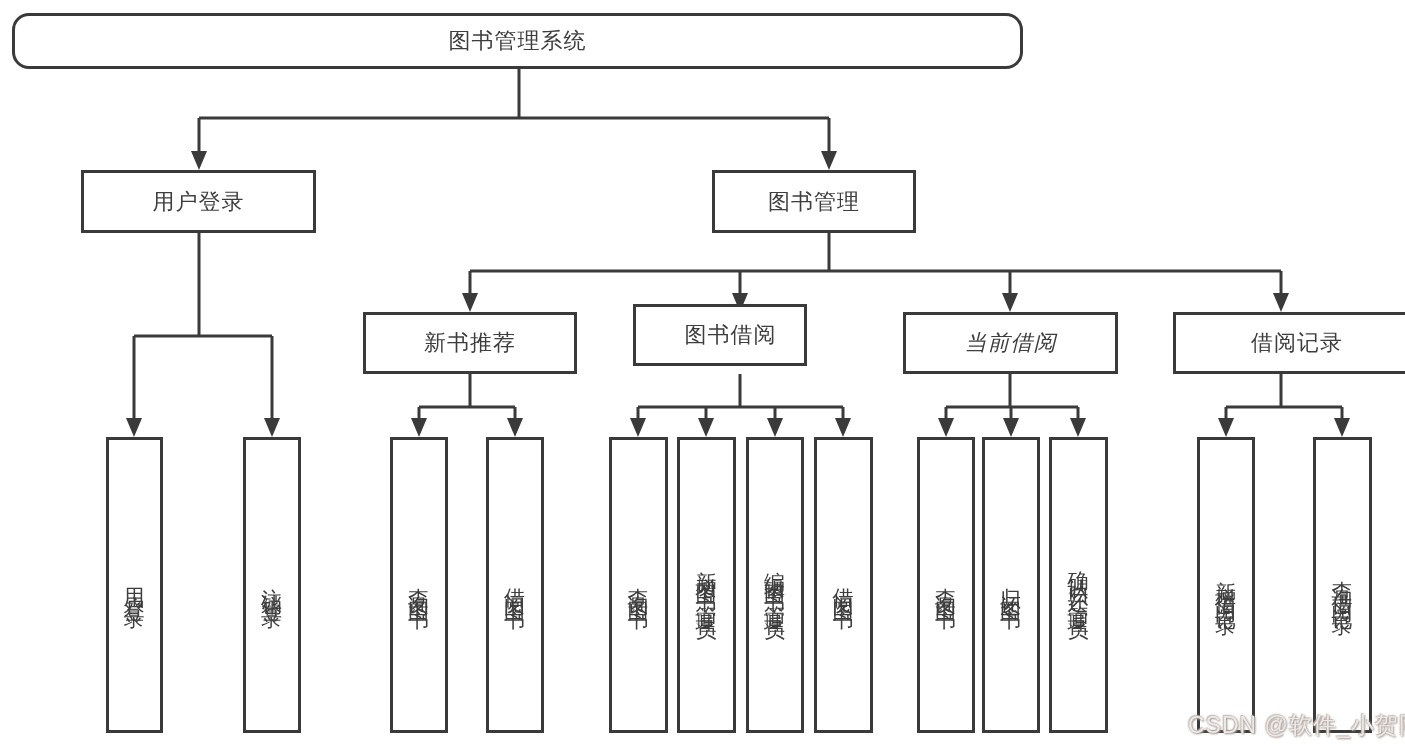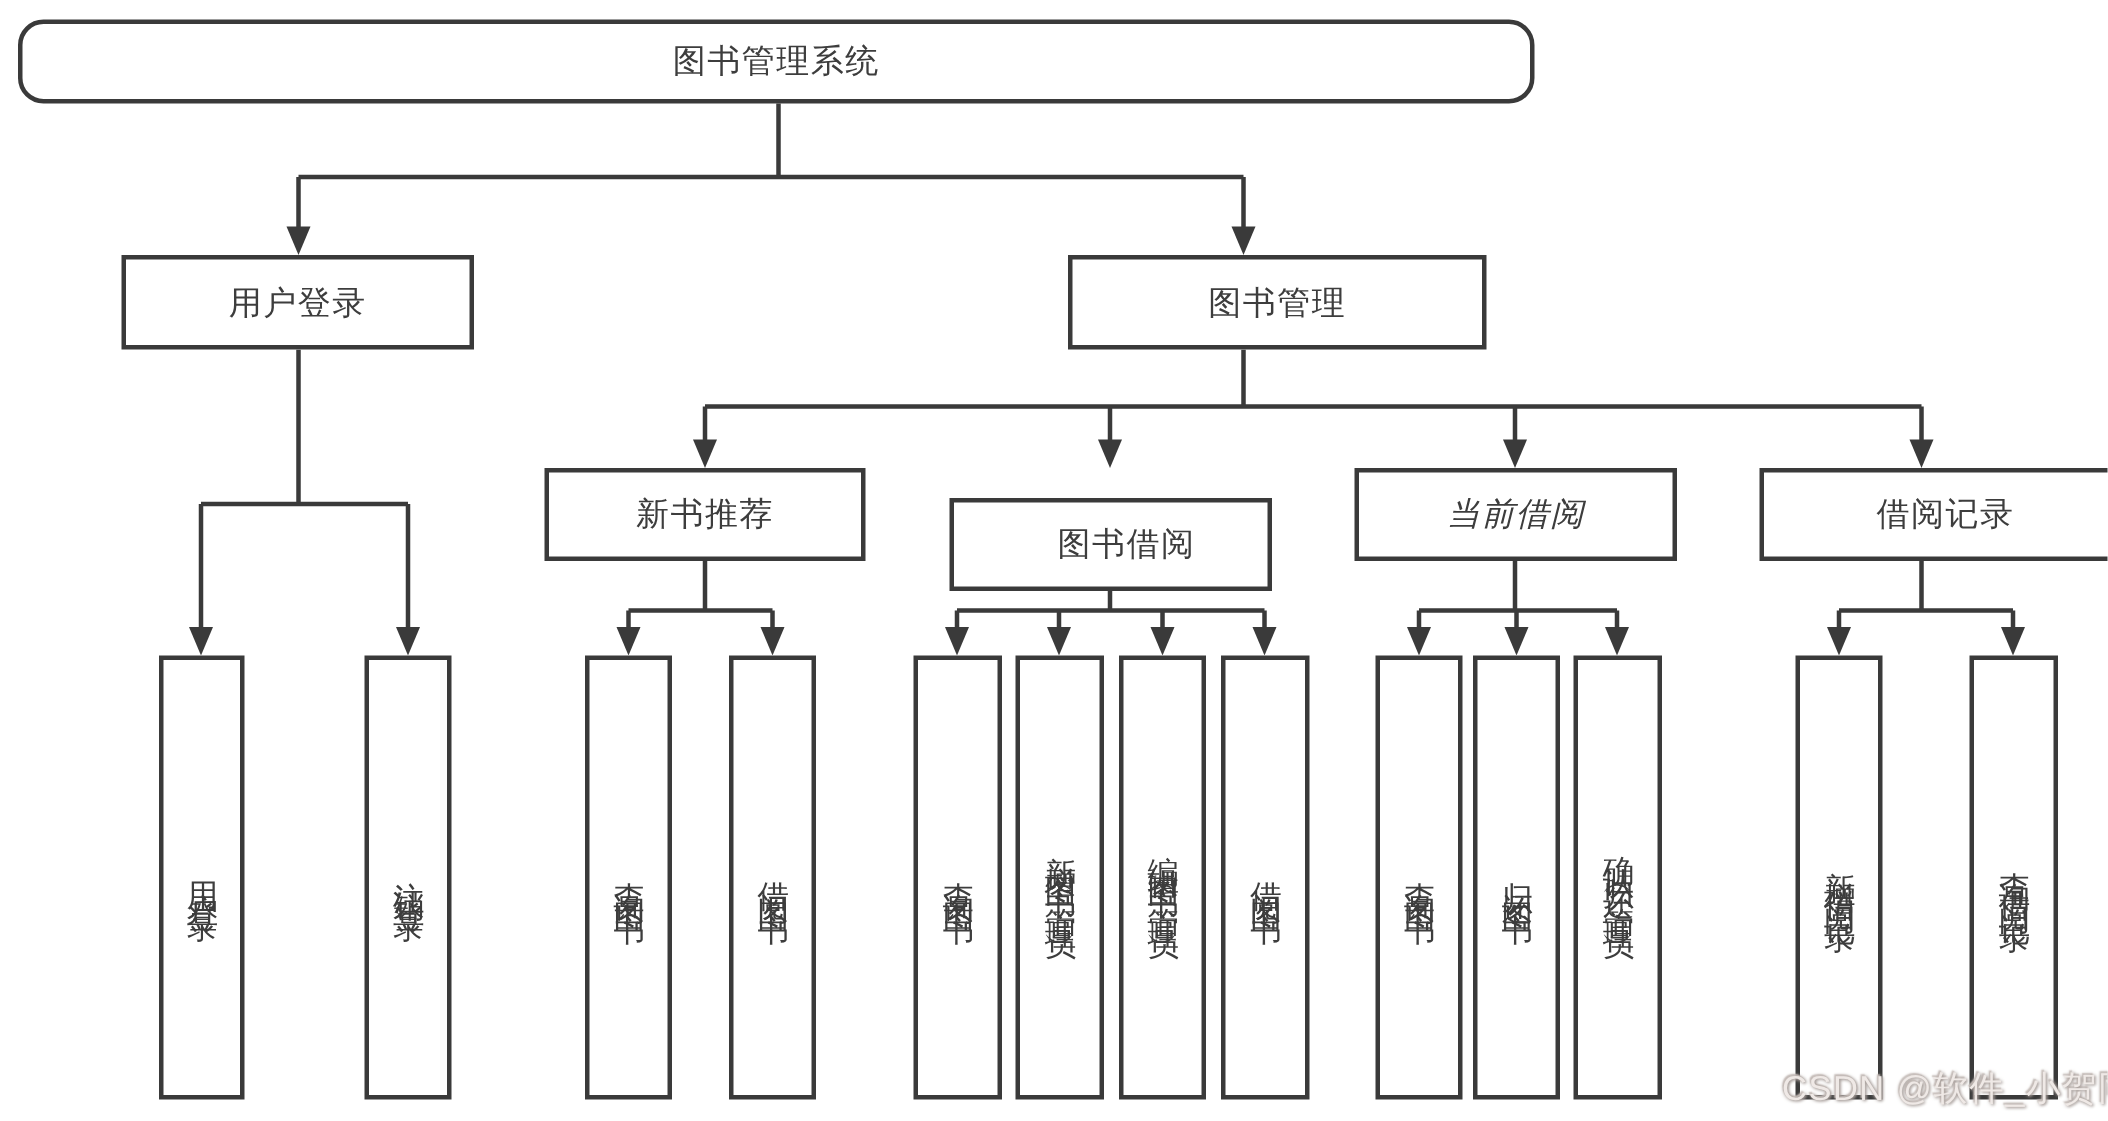--- a/index.html
+++ b/index.html
@@ -110,28 +110,28 @@
     </g>
   </svg>
 
   <div class="node hbox" style="left:12px; top:13px; width:1011px; height:56px;border-radius:17px;">
     <span>图书管理系统</span>
   </div>
 
   <div class="node hbox" style="left:81px; top:170px; width:235px; height:63px;">
     <span>用户登录</span>
   </div>
-  <div class="node hbox" style="left:712px; top:170px; width:279px; height:63px;">
+  <div class="node hbox" style="left:712px; top:170px; width:204px; height:63px;">
     <span>图书管理</span>
   </div>
 
   <div class="node hbox" style="left:363px; top:312px; width:214px; height:62px;">
     <span>新书推荐</span>
   </div>
-  <div class="node hbox" style="left:633px; top:332px; width:215px; height:62px;padding-left:21px;">
+  <div class="node hbox" style="left:633px; top:304px; width:174px; height:62px;padding-left:21px;">
     <span>图书借阅</span>
   </div>
   <div class="node hbox" style="left:903px; top:312px; width:215px; height:62px;font-style:italic;">
     <span>当前借阅</span>
   </div>
   <div class="node hbox" style="left:1173px; top:312px; width:248px; height:62px;">
     <span>借阅记录</span>
   </div>
 
   <div class="node vbox" style="left:106px; top:437px; width:57px; height:296px;">

